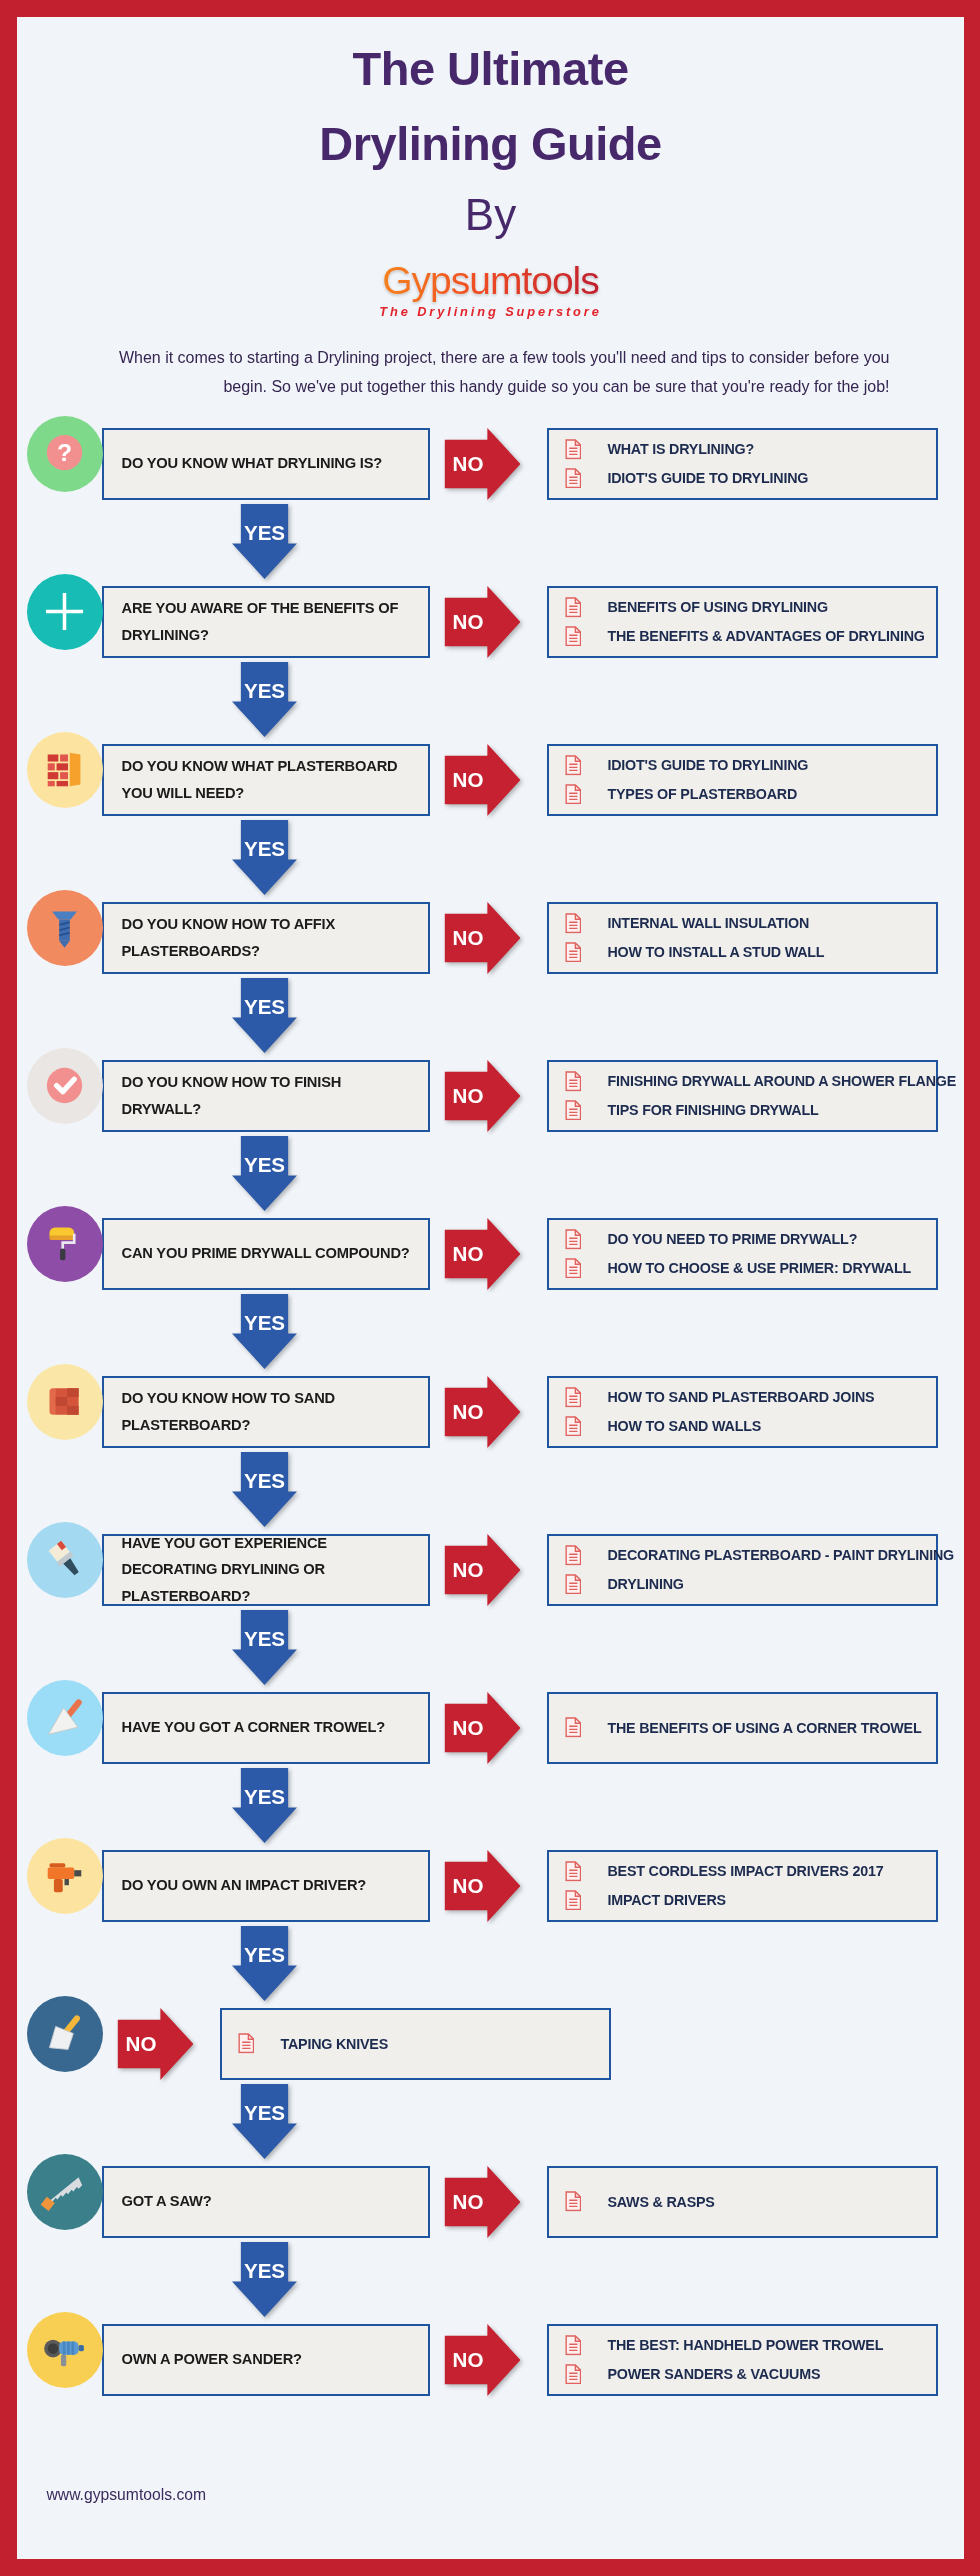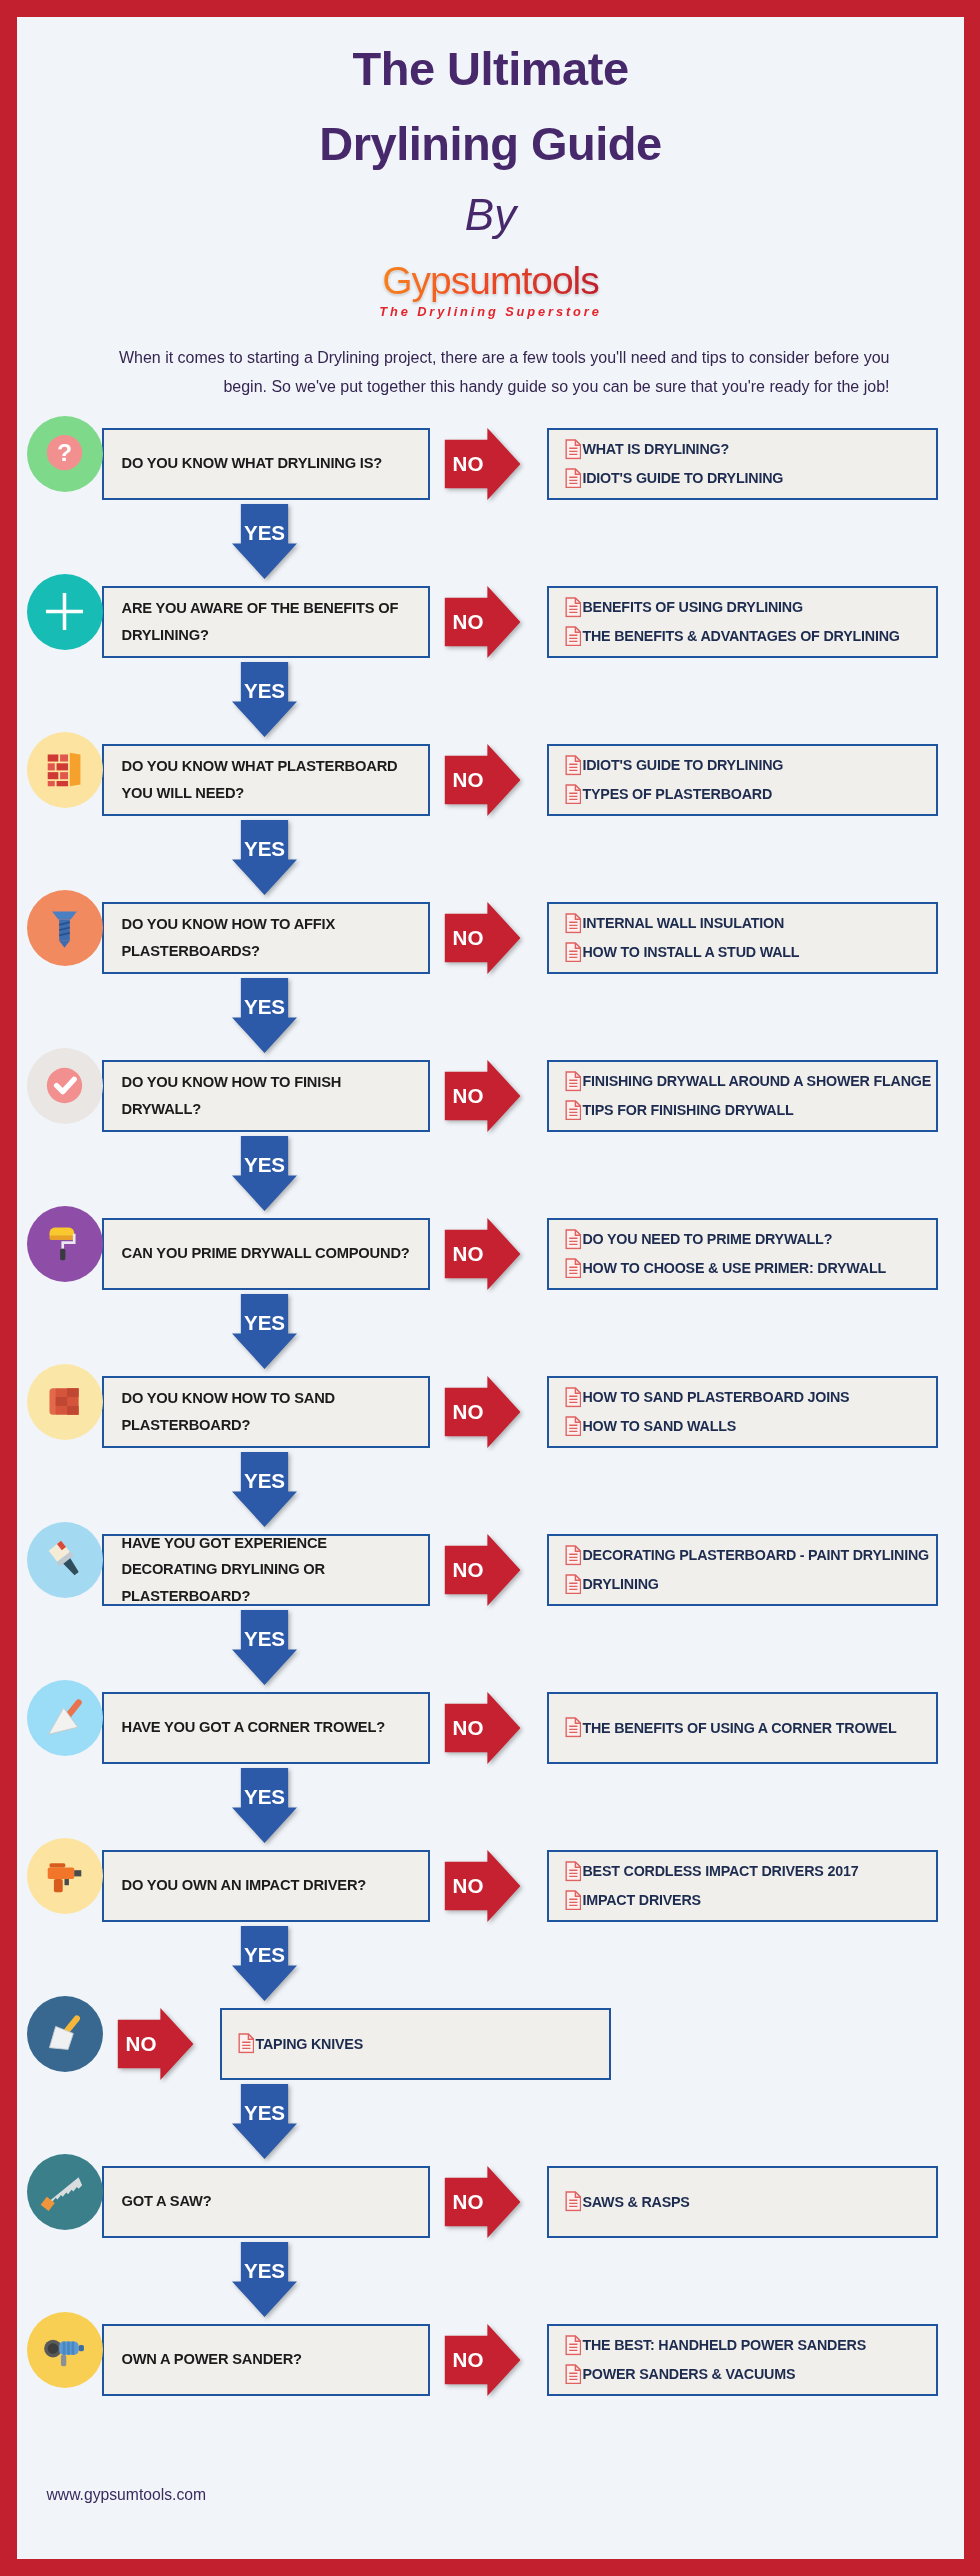--- a/index.html
+++ b/index.html
@@ -4,21 +4,21 @@
 <style>
   * { margin:0; padding:0; box-sizing:border-box; }
   html,body { background:#fff; }
   body { width:981px; font-family:"Liberation Sans", sans-serif; }
   .page { width:981px; height:2576px; border:17.7px solid #c2202f; background:#f1f5f9;
           overflow:hidden; display:flex; flex-direction:column; }
 
   
   .title { margin-top:13.8px; text-align:center; font-size:47px; line-height:75px;
            font-weight:700; color:#46286b; letter-spacing:-0.5px; }
-  .by { text-align:center; font-size:44px; font-weight:400; color:#46286b; margin-top:5.9px; line-height:55px;font-style:italic; }
+  .by { text-align:center; font-size:44px; font-weight:400; color:#46286b; margin-top:5.9px; line-height:55px; }
   .logo-wrap { text-align:center; margin-top:17.7px; }
   .logo-text { display:inline-block; font-size:39px; font-weight:400; letter-spacing:-1px;
                background:linear-gradient(95deg,#f5831f 0%,#ef4b24 45%,#bf1e2e 100%);
                -webkit-background-clip:text; background-clip:text; color:transparent;
                filter:drop-shadow(0 0 1px #ffffff) drop-shadow(0 1px 1px rgba(0,0,0,.25)); }
   .logo-tagline { text-align:center; font-size:12.8px; font-weight:700; font-style:italic;
                   color:#e3242b; letter-spacing:2.9px; margin-top:1px; }
   .intro { width:798px; margin:23.6px auto 0; text-align:right; font-size:16px;
            line-height:29.5px; color:#352550; }
 
@@ -32,21 +32,21 @@
            border:2px solid #1f549f; display:flex; align-items:center; padding:3.9px 13.8px 3.9px 17.7px;
            font-size:14.7px; font-weight:700; color:#1b1b1b; line-height:26.5px; letter-spacing:-0.2px; }
   .no-arrow { margin-left:14.7px; width:77px; height:72px; position:relative; flex:0 0 77px;
               filter:drop-shadow(2px 2.9px 2px rgba(0,0,0,.28)); }
   .no-arrow svg { position:absolute; inset:0; width:77px; height:72px; }
   .no-label { position:absolute; left:2px; top:50%; transform:translateY(-50%); width:43px;
               text-align:center; color:#fff; font-size:20.6px; font-weight:700; }
   .a-box { margin-left:25.6px; width:391px; height:72px; background:#f0efec;
            border:2px solid #1f549f; display:flex; flex-direction:column; justify-content:center;
            gap:7.9px; padding:3.9px 7.9px 3.9px 15.7px; }
-  .a-item { display:flex; align-items:center; gap:1px; font-size:14.3px; font-weight:700;
+  .a-item { display:flex; align-items:center; gap:26px; font-size:14.3px; font-weight:700;
             color:#1d2b4f; letter-spacing:-0.2px; white-space:nowrap; }
   .doc { width:16.7px; height:20.6px; flex:0 0 16.7px; }
 
   .yes-wrap { height:86px; position:relative; }
   .yes-arrow { position:absolute; left:215px; top:4.9px; width:65px; height:75px;
                filter:drop-shadow(2px 2.9px 2px rgba(0,0,0,.28)); }
   .yes-arrow svg { position:absolute; inset:0; width:65px; height:75px; }
   .yes-label { position:absolute; top:17px; left:0; width:65px; text-align:center;
                color:#fff; font-size:20.6px; font-weight:700; }
 
@@ -586,21 +586,21 @@
         <svg viewBox="0 0 78 74">
             <use href="#no-sym"></use>
           </svg>
         <span class="no-label">NO</span>
       </div>
       <div class="a-box">
         <div class="a-item">
             <svg class="doc" viewBox="0 0 16 20">
               <use href="#doc-sym"></use>
             </svg>
-            <span>THE BEST: HANDHELD POWER SANDERS</span>
+            <span>THE BEST: HANDHELD POWER TROWEL</span>
           </div>
         <div class="a-item">
             <svg class="doc" viewBox="0 0 16 20">
               <use href="#doc-sym"></use>
             </svg>
             <span>POWER SANDERS &amp; VACUUMS</span>
           </div>
       </div>
     </section>
 

